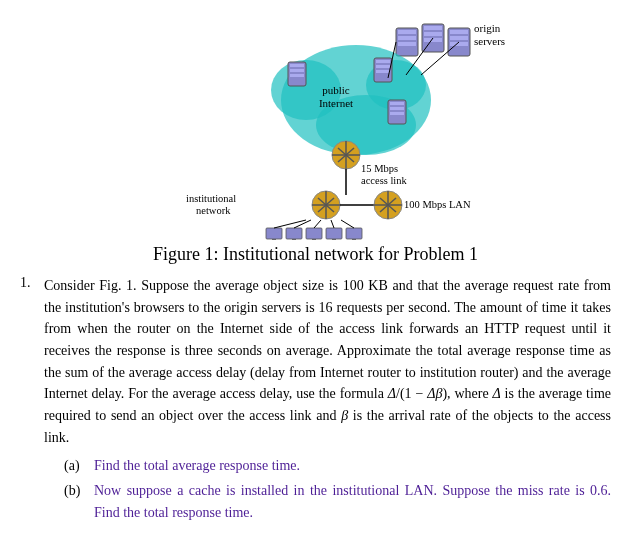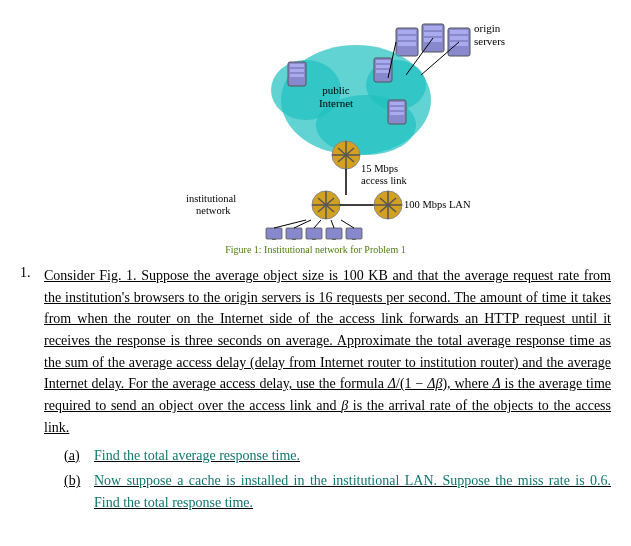--- a/index.html
+++ b/index.html
@@ -20,24 +20,24 @@
       align-items: center;
       margin-bottom: 1px;
     }
 
     .figure-svg {
       width: 380px;
       height: 230px;
     }
 
     .figure-caption {
-      font-size: 10px;
+      font-size: 18px;
       text-align: center;
       margin-top: 4px;
-      color: #4d7c0f;
+      color: #000000;
     }
 
     
     .problem-section {
       margin-top: 10px;
     }
 
     .problem-item {
       display: flex;
       gap: 6px;
@@ -46,21 +46,20 @@
 
     .problem-number {
       min-width: 18px;
       font-size: 14px;
     }
 
     .problem-text {
       font-size: 14px;
       line-height: 1.55;
       text-align: justify;
-      text-decoration: underline;
     }
 
     .sub-items {
       margin-top: 6px;
       margin-left: 20px;
     }
 
     .sub-item {
       display: flex;
       gap: 6px;
@@ -68,21 +67,21 @@
     }
 
     .sub-label {
       min-width: 24px;
       font-size: 14px;
     }
 
     .sub-text {
       font-size: 14px;
       line-height: 1.55;
-      color: #0f766e;
+      color: #4c1d95;
     }
 
     
     .math {
       font-style: italic;
     }
   </style>
 </head>
 <body>
 

